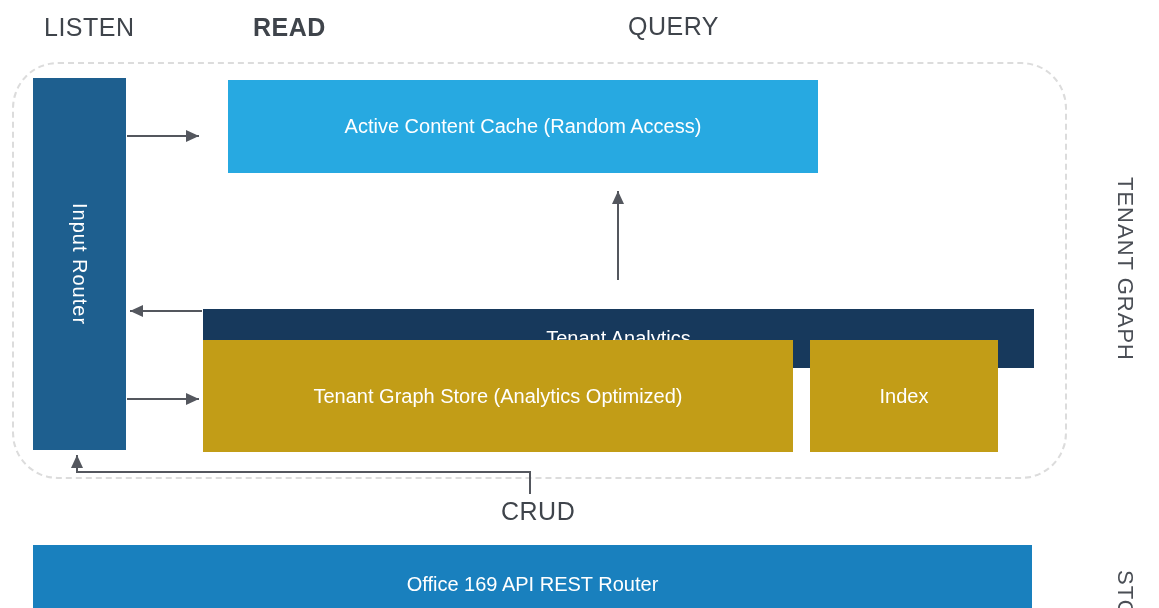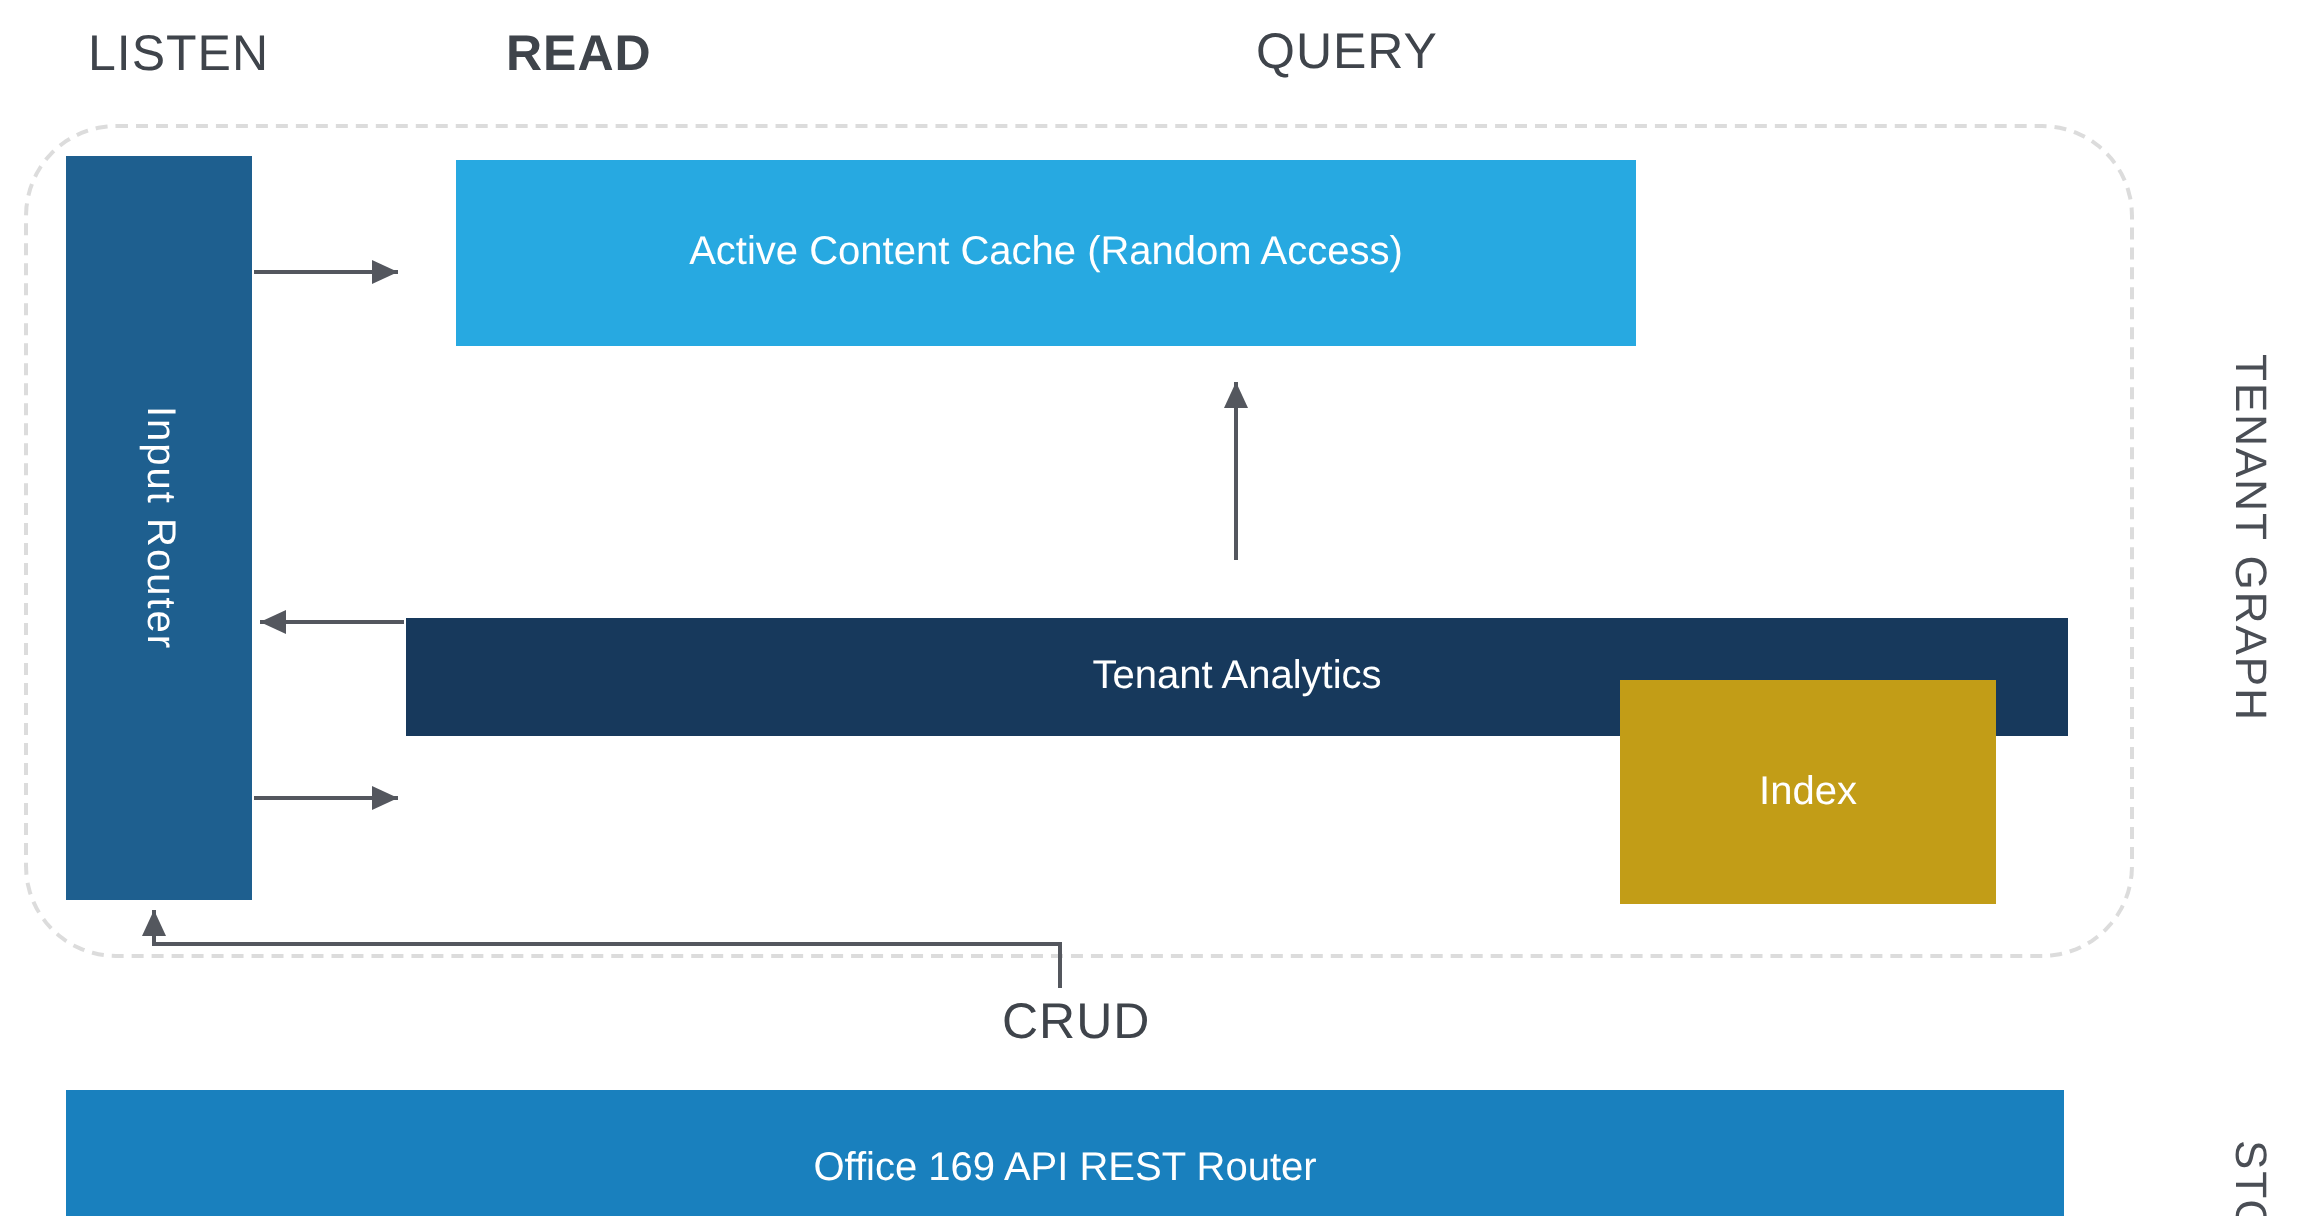--- a/index.html
+++ b/index.html
@@ -93,20 +93,23 @@
 
   <div class="block block-acc" style="background: rgb(39, 169, 225);">
     <span>Active Content Cache (Random Access)</span>
   </div>
 
 
   <div class="block block-analytics" style="background: rgb(23, 57, 92); margin-top: 28px;">
     <span>Tenant Analytics</span>
   </div>
 
+  <div class="block block-tgs" style="background: rgb(194, 157, 23);">
+    <span>Tenant Graph Store (Analytics Optimized)</span>
+  </div>
 
   <div class="block block-index" style="background: rgb(194, 157, 23);">
     <span>Index</span>
   </div>
 
   <div class="block block-rest" style="background: rgb(25, 128, 190);">
     <span>Office 169 API REST Router</span>
   </div>
 
   <div class="flow-label" style="left:501px; top:497px;">CRUD</div>

